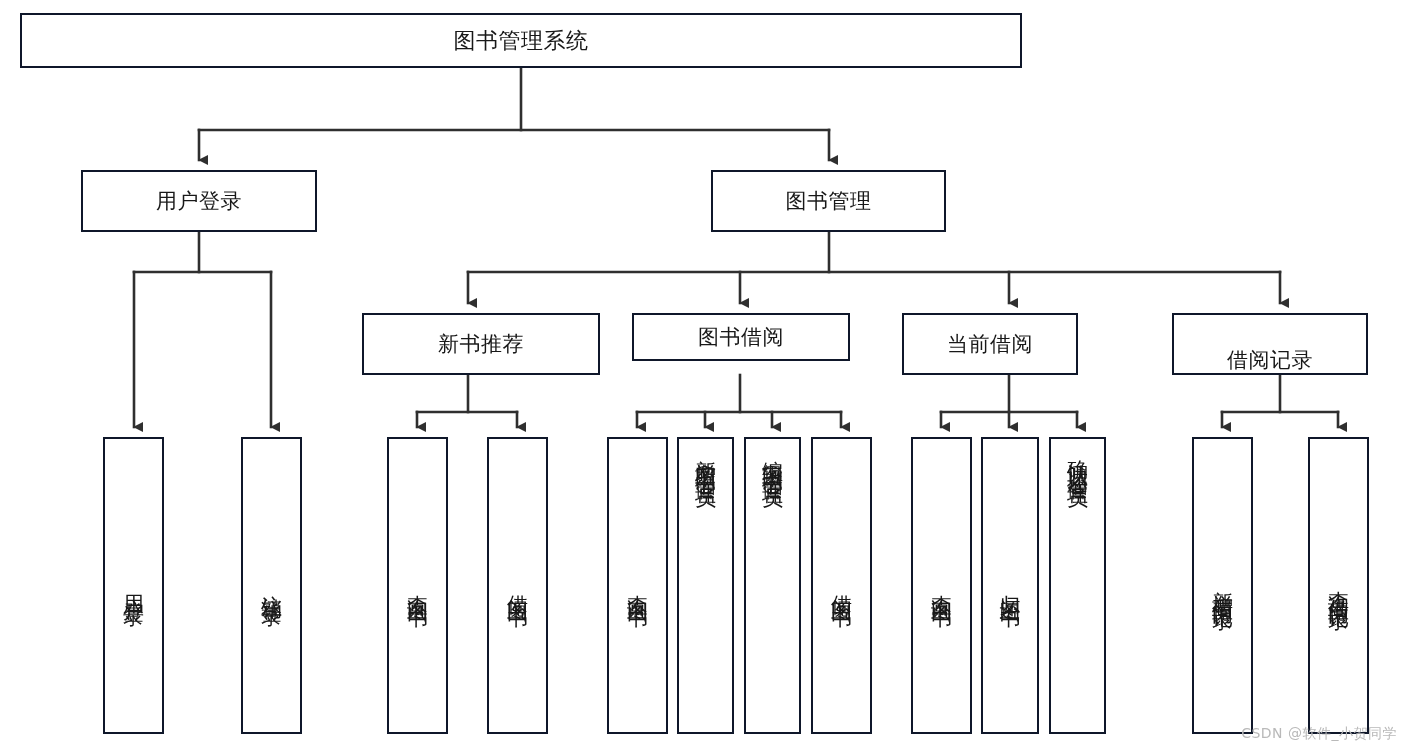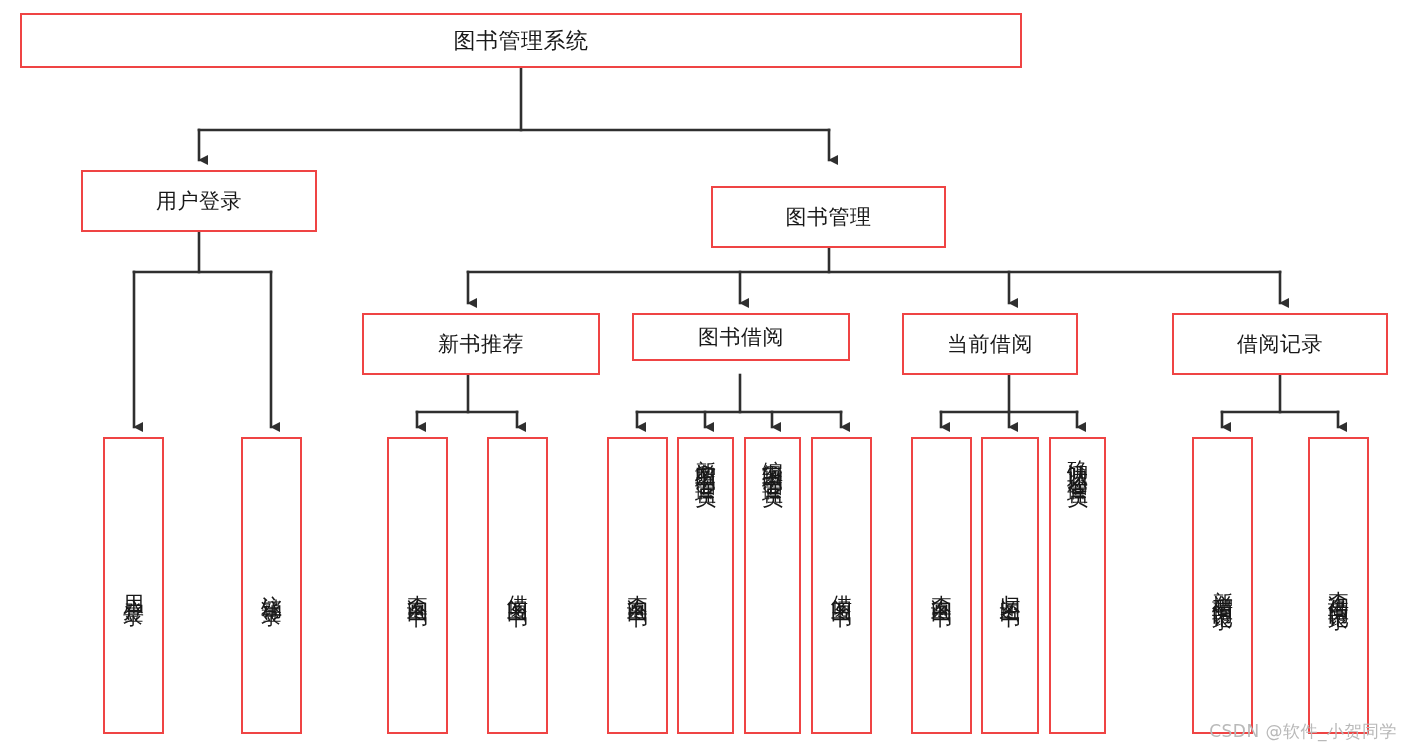--- a/index.html
+++ b/index.html
@@ -20,21 +20,21 @@
     position:absolute;
     left:0;top:0;
     width:1405px;height:747px;
     pointer-events:none;
   }
   
   .node{
     position:absolute;
     box-sizing:border-box;
     background:#ffffff;
-    border:2px solid #ef4444;
+    border:2px solid #0f172a;
     display:flex;
     align-items:center;
     justify-content:center;
   }
   .node .label{
     font-size:21px;
     line-height:1.25;
     letter-spacing:.5px;
     color:#181818;
     white-space:nowrap;
@@ -62,21 +62,21 @@
   
   .node.leaf.valign-mid{align-items:center;}
   .node.leaf.valign-top{align-items:flex-start;}
   .node.leaf.valign-top .label{margin-top:4px;}
 
   
   #watermark{
     position:absolute;
     right:8px;
     bottom:4px;
-    font-size:17px;
+    font-size:14px;
     color:#b9b9b9;
     letter-spacing:.5px;
     white-space:nowrap;
     user-select:none;
     margin-left:48px;
   }
 </style>
 </head>
 <body>
 
@@ -135,37 +135,37 @@
   </svg>
 
   <div class="node root" style="left:20px;top:13px;width:1002px;height:55px;">
     <span class="label">图书管理系统</span>
   </div>
 
   <div class="node" style="left:81px;top:170px;width:236px;height:62px;">
     <span class="label">用户登录</span>
   </div>
 
-  <div class="node" style="left:711px;top:170px;width:235px;height:62px;margin-top:16px;">
+  <div class="node" style="left:711px;top:170px;width:235px;height:62px;">
     <span class="label">图书管理</span>
   </div>
 
   <div class="node" style="left:362px;top:313px;width:238px;height:62px;">
     <span class="label">新书推荐</span>
   </div>
 
   <div class="node" style="left:632px;top:313px;width:218px;height:48px;">
     <span class="label">图书借阅</span>
   </div>
 
   <div class="node" style="left:902px;top:313px;width:176px;height:62px;">
     <span class="label">当前借阅</span>
   </div>
 
-  <div class="node" style="left:1172px;top:313px;width:216px;height:62px;">
+  <div class="node" style="left:1172px;top:313px;width:196px;height:62px;align-items:flex-end;">
     <span class="label">借阅记录</span>
   </div>
 
   <div class="node leaf valign-mid" style="left:103px;top:437px;width:61px;height:297px;">
     <span class="label">用户登录</span>
   </div>
 
   <div class="node leaf valign-mid" style="left:241px;top:437px;width:61px;height:297px;">
     <span class="label">注销登录</span>
   </div>

